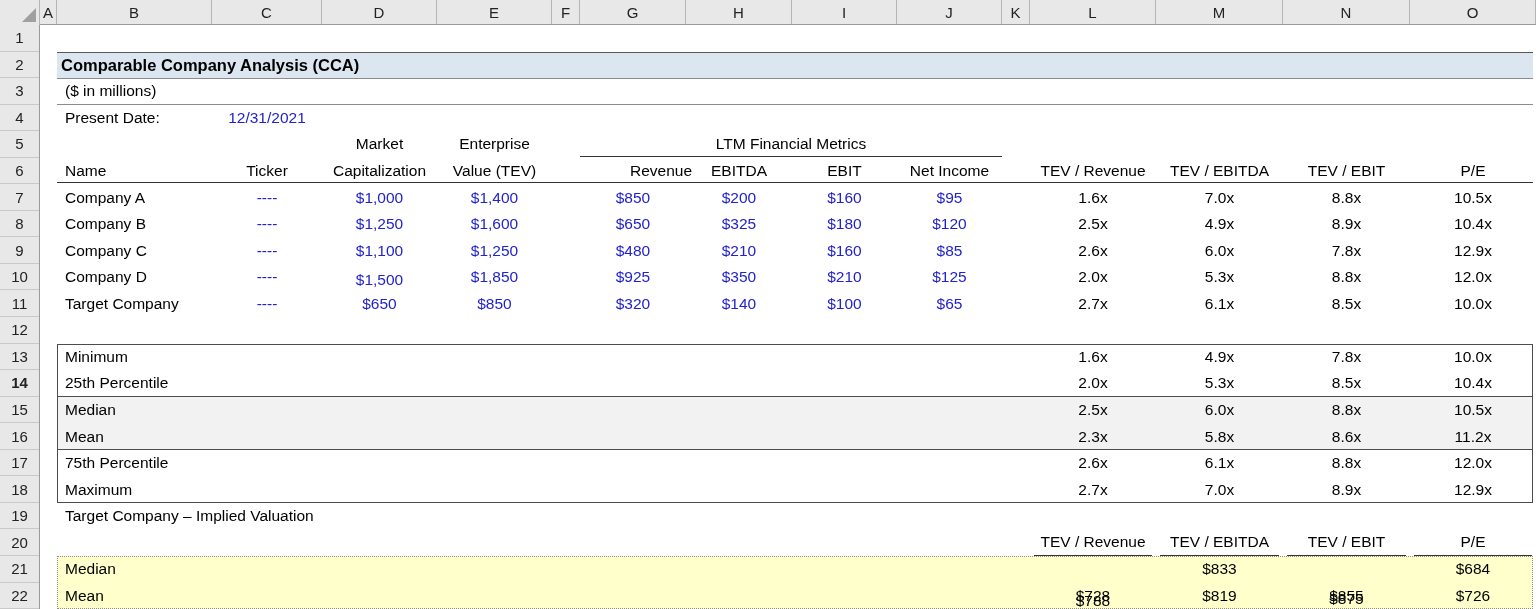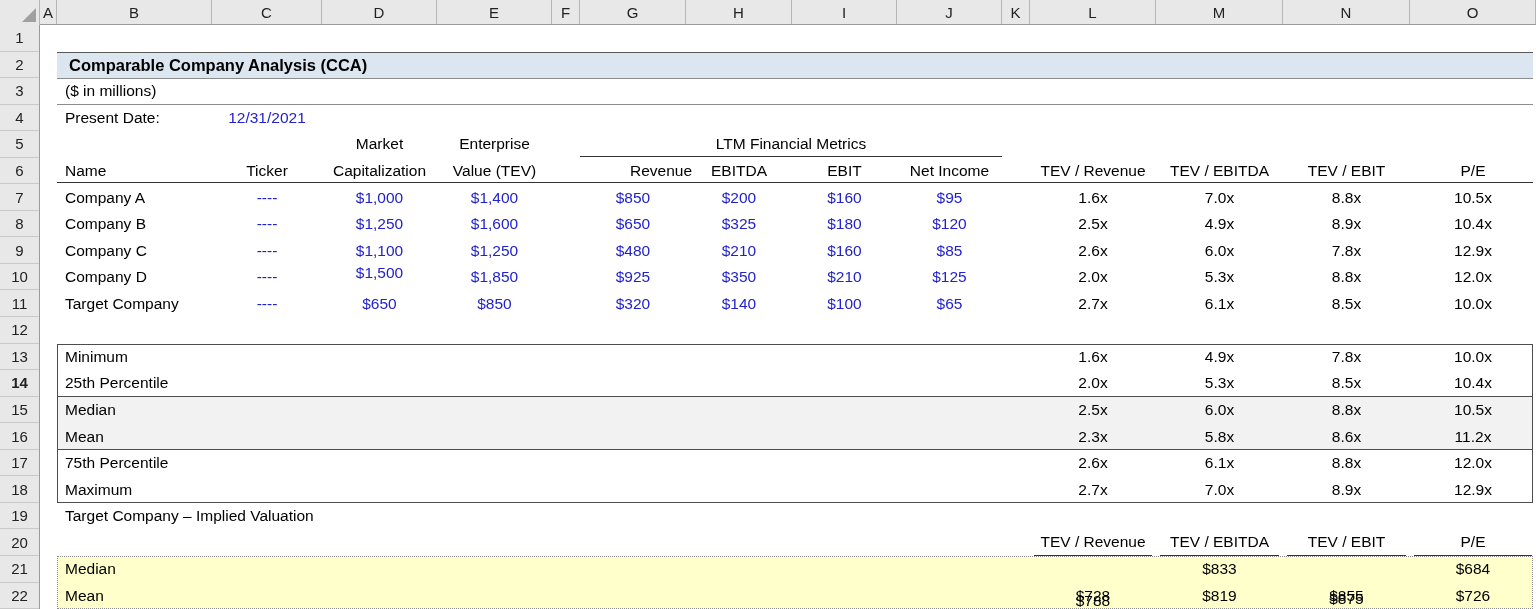--- a/index.html
+++ b/index.html
@@ -70,21 +70,21 @@
   .u-line { border-bottom: 1.5px solid #333; }
 
   
   .overlay { position: absolute; z-index: 1; }
 
   #title-bar {
     left: 57px; top: 51.55px; width: 1476px; height: 27px;
     background: var(--title-fill);
     border-top: 1px solid #595959;
     border-bottom: 1px solid #8c8c8c;
-    display: flex; align-items: center; padding-left: 12px;
+    display: flex; align-items: center; padding-left: 4px;
     font-weight: bold; font-size: 16.5px; color: #000;
     z-index: 2;
   }
   #subtitle-cell {
     left: 57px; top: 78.1px; width: 600px; height: 26.55px;
     display: flex; align-items: center; padding-left: 8px;
     font-size: 15.5px; z-index: 2;
   }
   #subtitle-underline { left: 57px; top: 103.6px; width: 1476px; height: 0; border-bottom: 1px solid #8c8c8c; }
 
@@ -195,21 +195,21 @@
       <div class="cell c-center blue" style="left: 580px; top: 237.4px; width: 106px; height: 26.55px;">$480</div>
       <div class="cell c-center blue" style="left: 686px; top: 237.4px; width: 106px; height: 26.55px;">$210</div>
       <div class="cell c-center blue" style="left: 792px; top: 237.4px; width: 105px; height: 26.55px;">$160</div>
       <div class="cell c-center blue" style="left: 897px; top: 237.4px; width: 105px; height: 26.55px;">$85</div>
       <div class="cell c-center" style="left: 1030px; top: 237.4px; width: 126px; height: 26.55px;">2.6x</div>
       <div class="cell c-center" style="left: 1156px; top: 237.4px; width: 127px; height: 26.55px;">6.0x</div>
       <div class="cell c-center" style="left: 1283px; top: 237.4px; width: 127px; height: 26.55px;">7.8x</div>
       <div class="cell c-center" style="left: 1410px; top: 237.4px; width: 126px; height: 26.55px;">12.9x</div>
       <div class="cell c-left" style="left: 57px; top: 263.95px; width: 155px; height: 26.55px;">Company D</div>
       <div class="cell c-center blue" style="left: 212px; top: 263.95px; width: 110px; height: 26.55px;">----</div>
-      <div class="cell c-center blue" style="left: 322px; top: 260px; width: 115px; height: 26.55px;">$1,500</div>
+      <div class="cell c-center blue" style="left: 322px; top: 267px; width: 115px; height: 26.55px;">$1,500</div>
       <div class="cell c-center blue" style="left: 437px; top: 263.95px; width: 115px; height: 26.55px;">$1,850</div>
       <div class="cell c-center blue" style="left: 580px; top: 263.95px; width: 106px; height: 26.55px;">$925</div>
       <div class="cell c-center blue" style="left: 686px; top: 263.95px; width: 106px; height: 26.55px;">$350</div>
       <div class="cell c-center blue" style="left: 792px; top: 263.95px; width: 105px; height: 26.55px;">$210</div>
       <div class="cell c-center blue" style="left: 897px; top: 263.95px; width: 105px; height: 26.55px;">$125</div>
       <div class="cell c-center" style="left: 1030px; top: 263.95px; width: 126px; height: 26.55px;">2.0x</div>
       <div class="cell c-center" style="left: 1156px; top: 263.95px; width: 127px; height: 26.55px;">5.3x</div>
       <div class="cell c-center" style="left: 1283px; top: 263.95px; width: 127px; height: 26.55px;">8.8x</div>
       <div class="cell c-center" style="left: 1410px; top: 263.95px; width: 126px; height: 26.55px;">12.0x</div>
       <div class="cell c-left" style="left: 57px; top: 290.5px; width: 155px; height: 26.55px;">Target Company</div>

